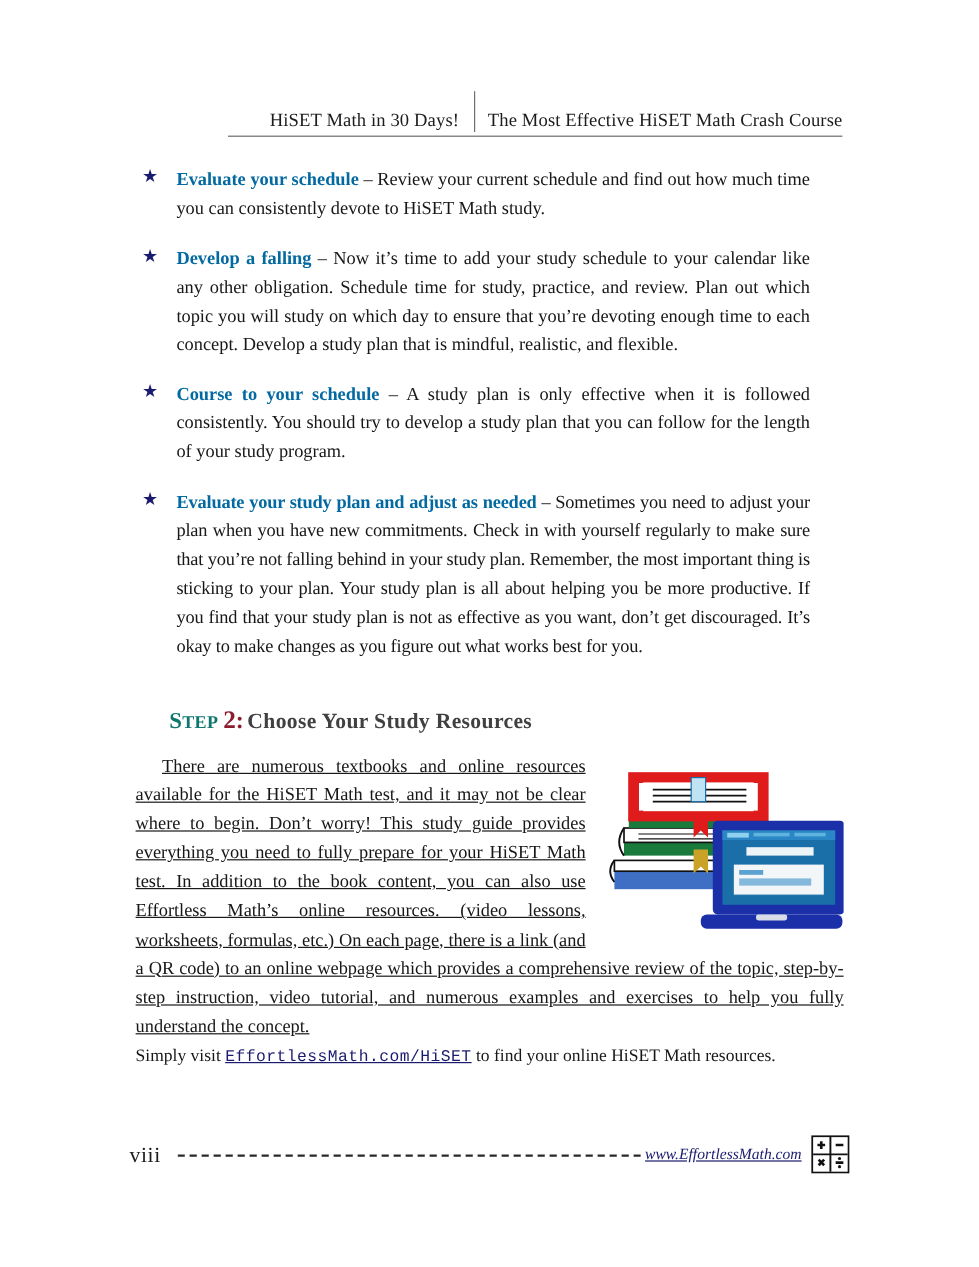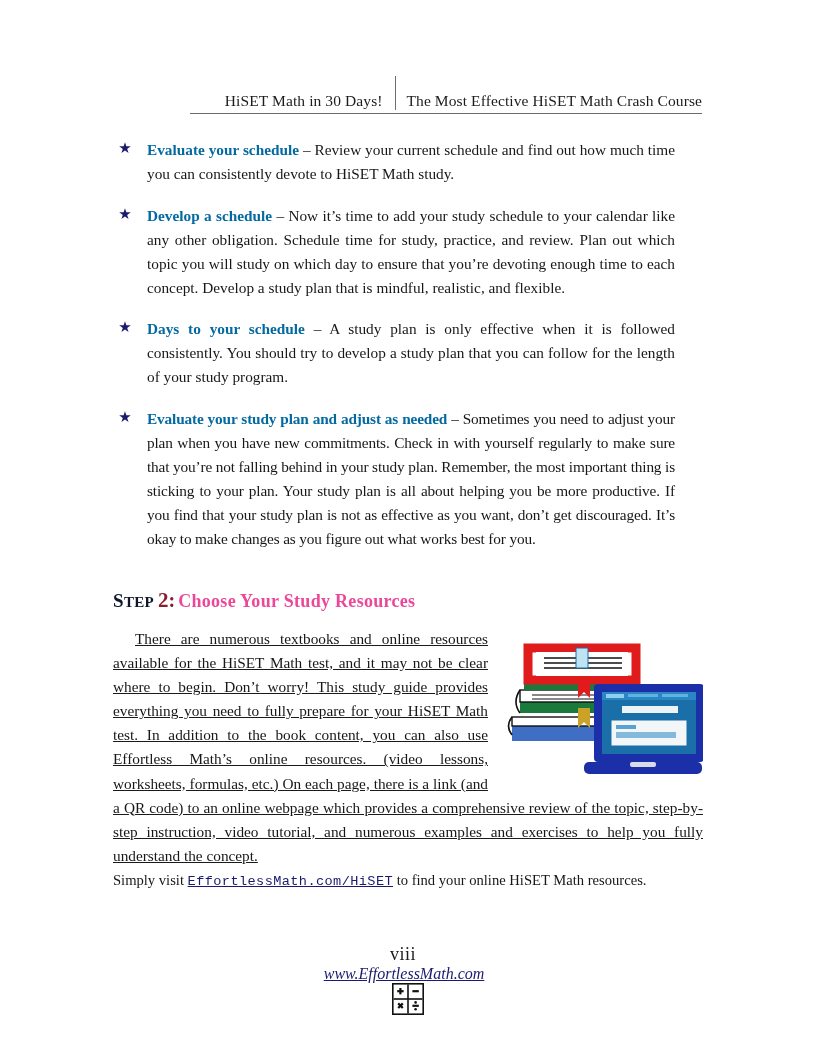--- a/index.html
+++ b/index.html
@@ -110,42 +110,43 @@
 
   
   .step-heading {
     position: absolute;
     left: 113px;
     top: 588px;
     white-space: nowrap;
   }
   .step-word {
     font-family: "Liberation Serif", "DejaVu Serif", serif;
-    color: #0f172a;
+    color: #0f766e;
     font-size: 19px;
     font-weight: bold;
     letter-spacing: 0.3px;
+    margin-left: 28px;
   }
   .step-word .sc { font-size: 15px; }
   .step-num {
     font-family: "Liberation Serif", "DejaVu Serif", serif;
     color: #8c1b2e;
     font-size: 21px;
     font-weight: bold;
     padding-left: 4px;
   }
   .step-colon {
     font-family: "Liberation Serif", "DejaVu Serif", serif;
     color: #8c1b2e;
     font-size: 20px;
     font-weight: bold;
   }
   .step-title {
     font-family: "Liberation Serif", "DejaVu Serif", serif;
-    color: #ec4899;
+    color: #404040;
     font-size: 18px;
     font-weight: bold;
     padding-left: 3px;
     letter-spacing: 0.3px;
   }
 
   
   .flow {
     position: absolute;
     left: 113px;
@@ -195,21 +196,20 @@
 
   
   .footer {
     position: absolute;
     left: 108px;
     top: 944px;
     width: 600px;
     height: 36px;
     display: flex;
     align-items: center;
-    flex-direction: column;
   }
   .footer-page {
     font-family: "Liberation Serif", "DejaVu Serif", serif;
     font-size: 18px;
     color: #1c1c1c;
     letter-spacing: 0.5px;
     padding-right: 10px;
   }
   .footer-dashes {
     flex: 1;
@@ -221,21 +221,21 @@
   .footer-dashes .dash-rule {
     position: absolute;
     left: 0;
     right: 0;
     top: 7px;
     border-top: 2.4px dashed #2a2a2a;
   }
   .footer-site {
     font-family: "Liberation Serif", "DejaVu Serif", serif;
     font-style: italic;
-    font-size: 16px;
+    font-size: 13px;
     color: #1a1a6e;
     text-decoration: underline;
     white-space: nowrap;
     padding-right: 8px;
   }
   .footer-logo {
     width: 32px;
     height: 32px;
     flex: 0 0 32px;
   }
@@ -260,28 +260,28 @@
     <div class="bullet-item">
       <span class="bullet-star">★</span>
       <div class="bullet-body">
         <span class="bullet-lead">Evaluate your schedule</span><span> – Review your current schedule and find out how much time you can consistently devote to HiSET Math study.</span>
       </div>
     </div>
 
     <div class="bullet-item">
       <span class="bullet-star">★</span>
       <div class="bullet-body">
-        <span class="bullet-lead">Develop a schedule</span><span> – Now it’s time to add your study schedule to your calendar like any other obligation. Schedule time for study, practice, and review. Plan out which topic you will study on which day to ensure that you’re devoting enough time to each concept. Develop a study plan that is mindful, realistic, and flexible.</span>
+        <span class="bullet-lead">Develop a falling</span><span> – Now it’s time to add your study schedule to your calendar like any other obligation. Schedule time for study, practice, and review. Plan out which topic you will study on which day to ensure that you’re devoting enough time to each concept. Develop a study plan that is mindful, realistic, and flexible.</span>
       </div>
     </div>
 
     <div class="bullet-item">
       <span class="bullet-star">★</span>
       <div class="bullet-body">
-        <span class="bullet-lead">Days to your schedule</span><span> – A study plan is only effective when it is followed consistently. You should try to develop a study plan that you can follow for the length of your study program.</span>
+        <span class="bullet-lead">Course to your schedule</span><span> – A study plan is only effective when it is followed consistently. You should try to develop a study plan that you can follow for the length of your study program.</span>
       </div>
     </div>
 
     <div class="bullet-item tight">
       <span class="bullet-star">★</span>
       <div class="bullet-body">
         <span class="bullet-lead">Evaluate your study plan and adjust as needed</span><span> – Sometimes you need to adjust your plan when you have new commitments. Check in with yourself regularly to make sure that you’re not falling behind in your study plan. Remember, the most important thing is sticking to your plan. Your study plan is all about helping you be more productive. If you find that your study plan is not as effective as you want, don’t get discouraged. It’s okay to make changes as you figure out what works best for you.</span>
       </div>
     </div>
 

